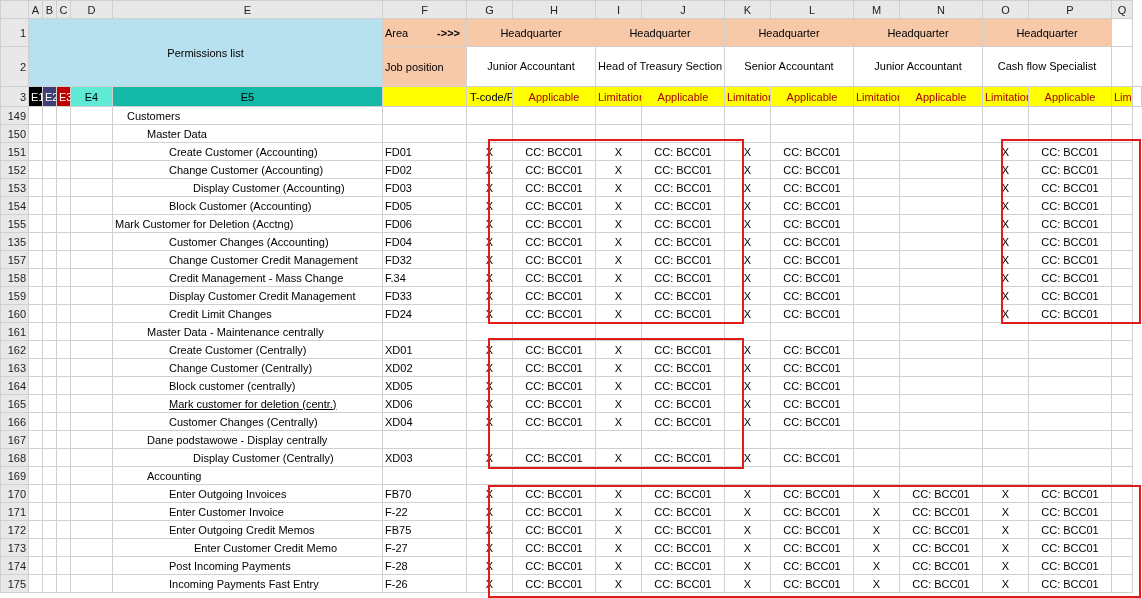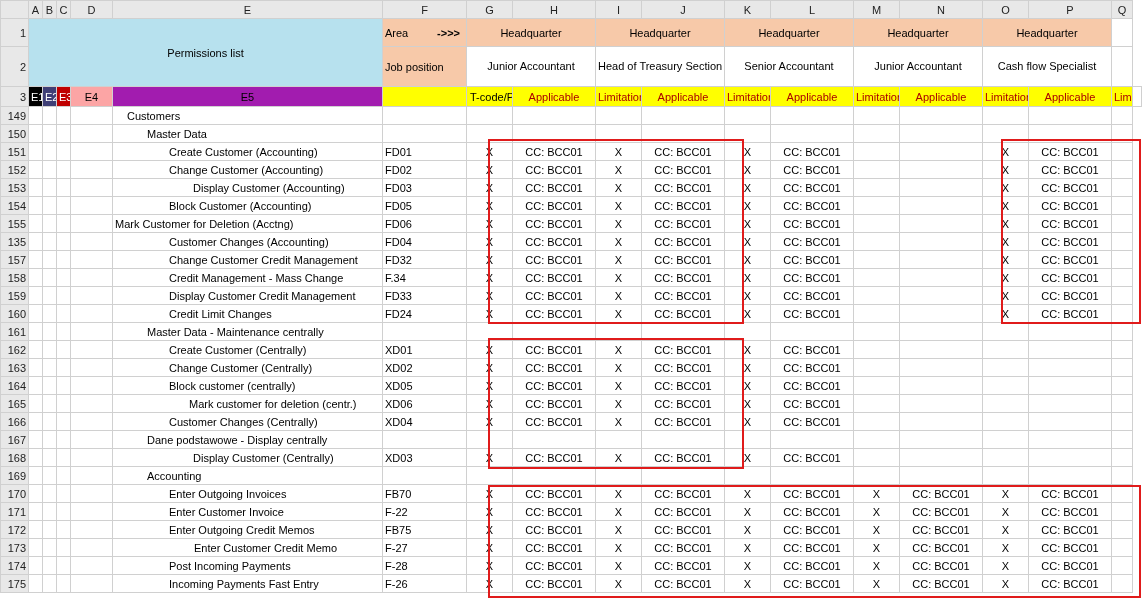--- a/index.html
+++ b/index.html
@@ -110,22 +110,22 @@
   }
   .elev {
     font-weight: bold;
     font-size: 10px;
     text-align: center;
     border: 1px solid #000;
   }
   .e1 { background: #000000; color: #ffffff; }
   .e2 { background: #3f3f76; color: #ffffff; }
   .e3 { background: #c00000; color: #ffffff; }
-  .e4 { background: #fca5a5; color: #000000; }
-  .e5 { background: #a21caf; color: #000000; }
+  .e4 { background: #5eead4; color: #000000; }
+  .e5 { background: #14b8a6; color: #000000; }
 
   .lvl-group { font-weight: bold; padding-left: 2px; margin-left: 24px; }
   .lvl-sub   { padding-left: 2px; }
   .lvl-item  { padding-left: 2px; }
   .tcode { font-weight: bold; padding-left: 2px; }
   .ctr { text-align: center; }
   .lim { text-align: center; font-size: 10px; }
 
   
   .redbox {
@@ -542,21 +542,21 @@
           <td class="ctr"></td>
           <td class="lim"></td>
           <td></td>
         </tr>
         <tr>
           <td class="rowhead">165</td>
           <td></td>
           <td></td>
           <td></td>
           <td></td>
-          <td class="lvl-item" style="padding-left: 76px;">Mark customer for deletion (centr.)</td>
+          <td class="lvl-item" style="padding-left: 56px; text-decoration: underline;">Mark customer for deletion (centr.)</td>
           <td class="tcode">XD06</td>
           <td class="ctr">X</td>
           <td class="lim">CC: BCC01</td>
           <td class="ctr">X</td>
           <td class="lim">CC: BCC01</td>
           <td class="ctr">X</td>
           <td class="lim">CC: BCC01</td>
           <td class="ctr"></td>
           <td class="lim"></td>
           <td class="ctr"></td>

